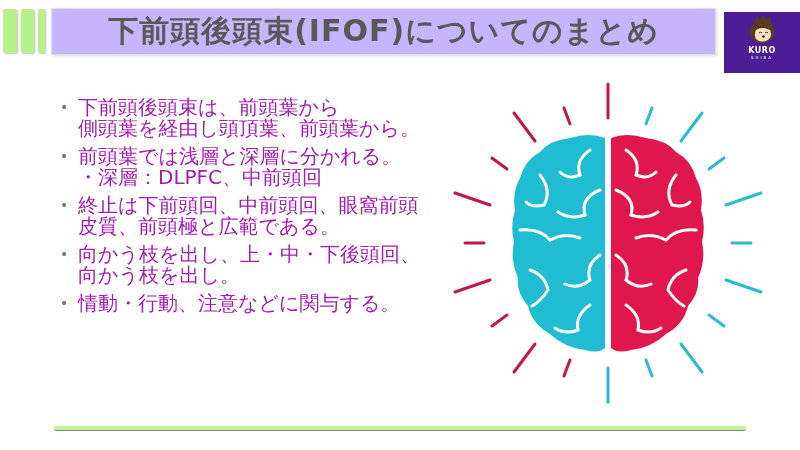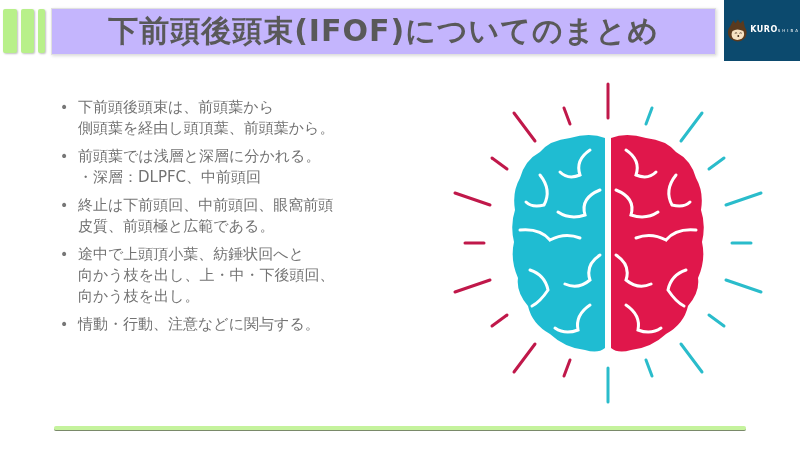--- a/index.html
+++ b/index.html
@@ -4,25 +4,25 @@
 <style>
   html, body { margin:0; padding:0; }
   body { width:800px; height:450px; background:#ffffff; position:relative; overflow:hidden;
          font-family:"DejaVu Sans","Liberation Sans",sans-serif; color:#555; }
   .bars { position:absolute; left:3px; top:9px; height:44px; display:flex; gap:4px; }
   .bar { background:#b8f08a; border-radius:2px; box-shadow:1px 1px 2px rgba(0,0,0,0.25); height:44px; }
   .bar.w1 { width:14px; } .bar.w2 { width:13px; } .bar.w3 { width:7px; }
   .title-box { position:absolute; left:51px; top:8px; width:663px; height:45px; border:1px solid #e0e0e0;
                box-shadow:1px 1px 3px rgba(0,0,0,0.15); background:#c4b5fd; display:flex; align-items:center; justify-content:center; }
   .title { font-size:30px; font-weight:bold; color:#595959; letter-spacing:1px; white-space:nowrap; }
-  .logo { position:absolute; left:724px; top:0; width:76px; height:61px; background:#0c4a6e; display:flex; flex-direction:row; align-items:center; justify-content:flex-start; }
+  .logo { position:absolute; left:724px; top:12px; width:76px; height:61px; background:#4c1d95; display:flex; flex-direction:column; align-items:center; justify-content:flex-start; }
   .logo-sub { font-size:4px; color:#fff; letter-spacing:2px; }
   .logo-text { font-size:8px; font-weight:bold; color:#fff; margin-top:-2px; letter-spacing:0.5px; }
   .bullets { position:absolute; left:56px; top:97px; width:400px; list-style:none; margin:0; padding:0; }
-  .bullets li { position:relative; padding-left:22px; font-size:15px; line-height:21px; color:#737373; margin-bottom:7px; }
+  .bullets li { position:relative; padding-left:22px; font-size:20px; line-height:21px; color:#a21caf; margin-bottom:7px; }
   .bullets li::before { content:"•"; position:absolute; left:4px; top:0; font-size:14px; color:#777; }
   .line { display:block; white-space:nowrap; }
   .brain { position:absolute; left:440px; top:80px; width:340px; height:330px; }
   .footer-line { position:absolute; left:54px; top:426px; width:692px; height:4px; background:#c5f39d; border-bottom:1.5px solid #7a8a6a; border-radius:2px; }
 </style>
 </head>
 <body>
 
 <div class="bars">
   <div class="bar w1"></div>
@@ -53,21 +53,20 @@
   </li>
   <li>
     <span class="line">前頭葉では浅層と深層に分かれる。</span>
     <span class="line">・深層：DLPFC、中前頭回</span>
   </li>
   <li>
     <span class="line">終止は下前頭回、中前頭回、眼窩前頭</span>
     <span class="line">皮質、前頭極と広範である。</span>
   </li>
   <li>
-    <span class="line">途中で上頭頂小葉、紡錘状回へと</span>
     <span class="line">向かう枝を出し、上・中・下後頭回、</span>
     <span class="line">向かう枝を出し。</span>
   </li>
   <li>
     <span class="line">情動・行動、注意などに関与する。</span>
   </li>
 </ul>
 
 <svg class="brain" viewBox="0 0 340 330">
 

